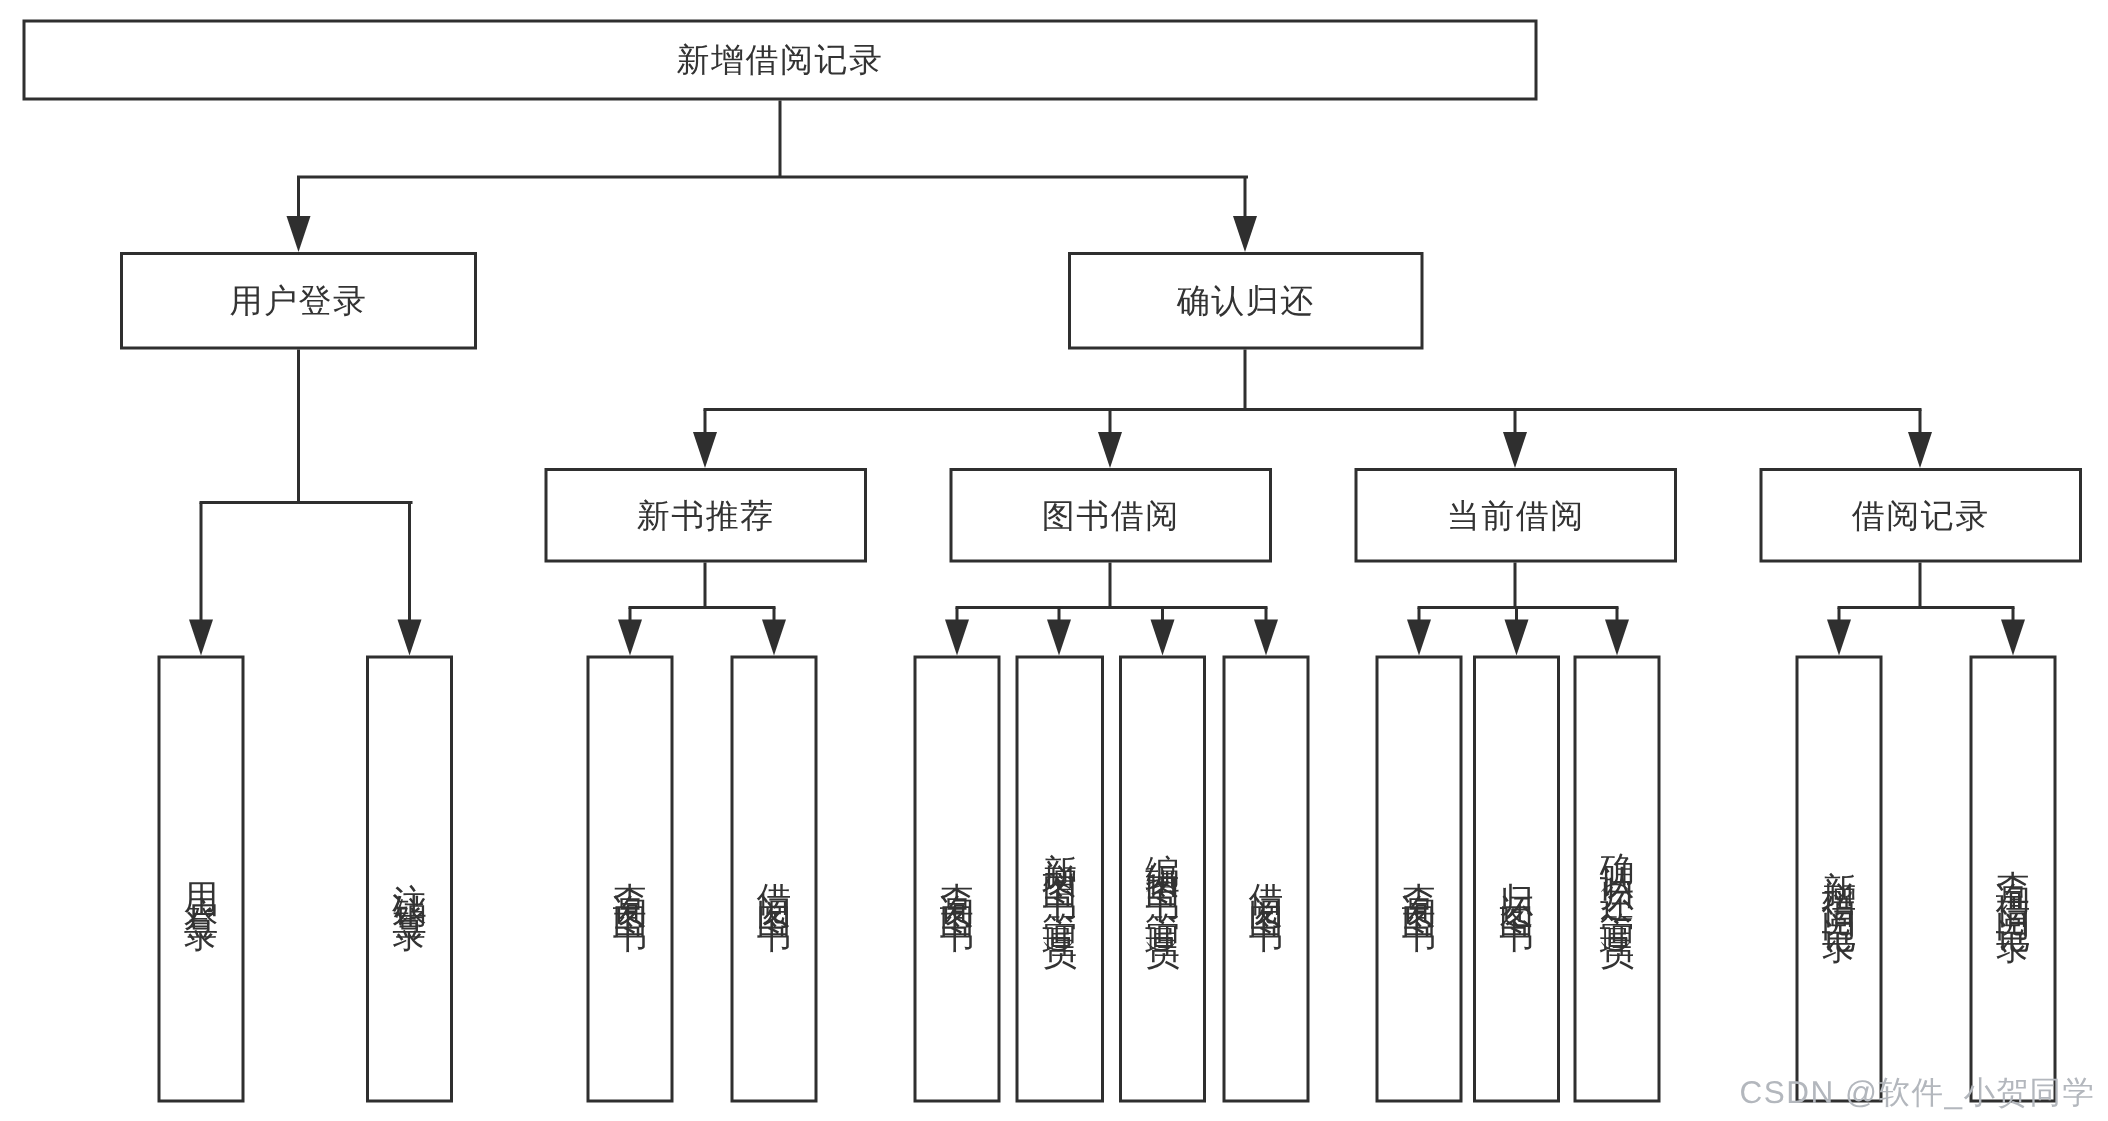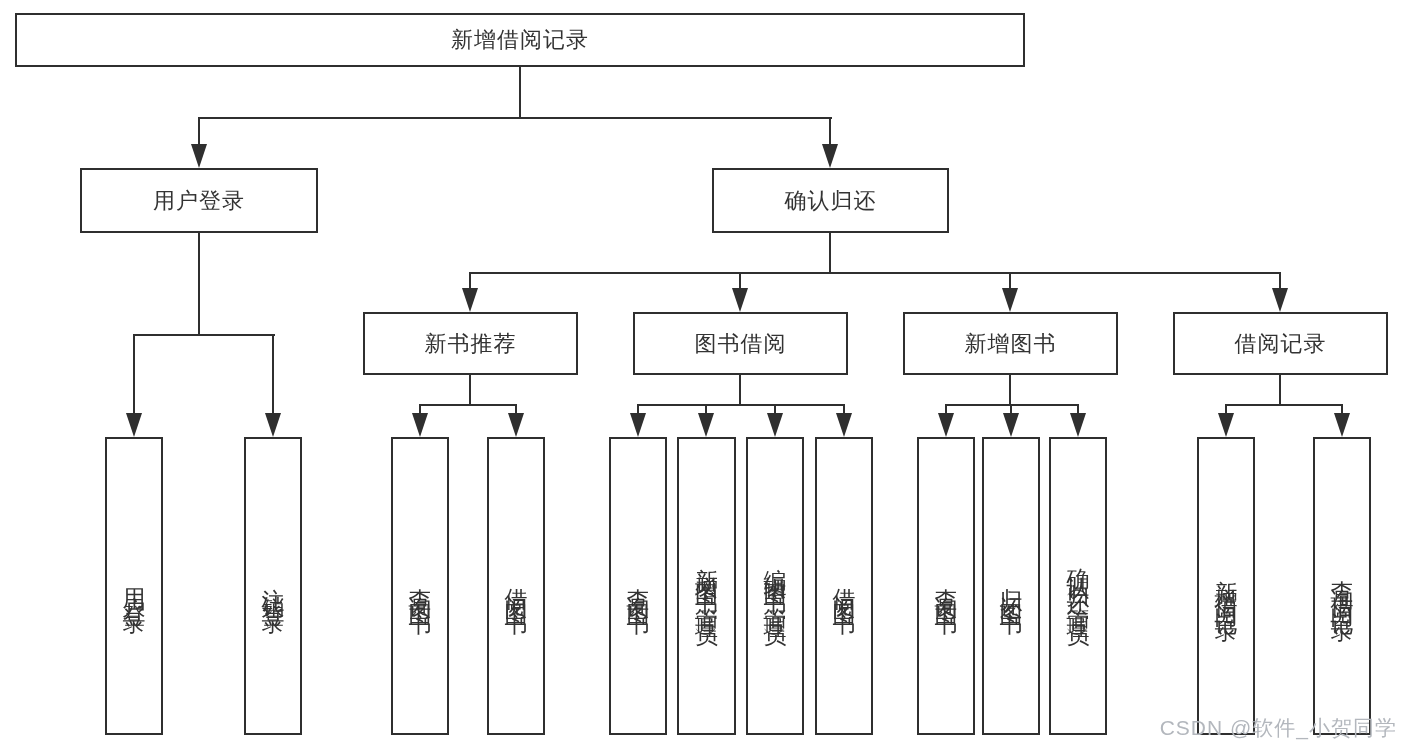--- a/index.html
+++ b/index.html
@@ -77,21 +77,21 @@
 
   <div class="hbox" style="left:363px;top:312px;width:215px;height:63px">
     <span>新书推荐</span>
   </div>
 
   <div class="hbox" style="left:633px;top:312px;width:215px;height:63px">
     <span>图书借阅</span>
   </div>
 
   <div class="hbox" style="left:903px;top:312px;width:215px;height:63px">
-    <span>新增图书</span>
+    <span>当前借阅</span>
   </div>
 
   <div class="hbox" style="left:1173px;top:312px;width:215px;height:63px">
     <span>借阅记录</span>
   </div>
 
   <div class="vbox" style="left:105px;top:437px;width:58px;height:298px">
     <span class="vtext">用户登录</span>
   </div>
   <div class="vbox" style="left:244px;top:437px;width:58px;height:298px">

